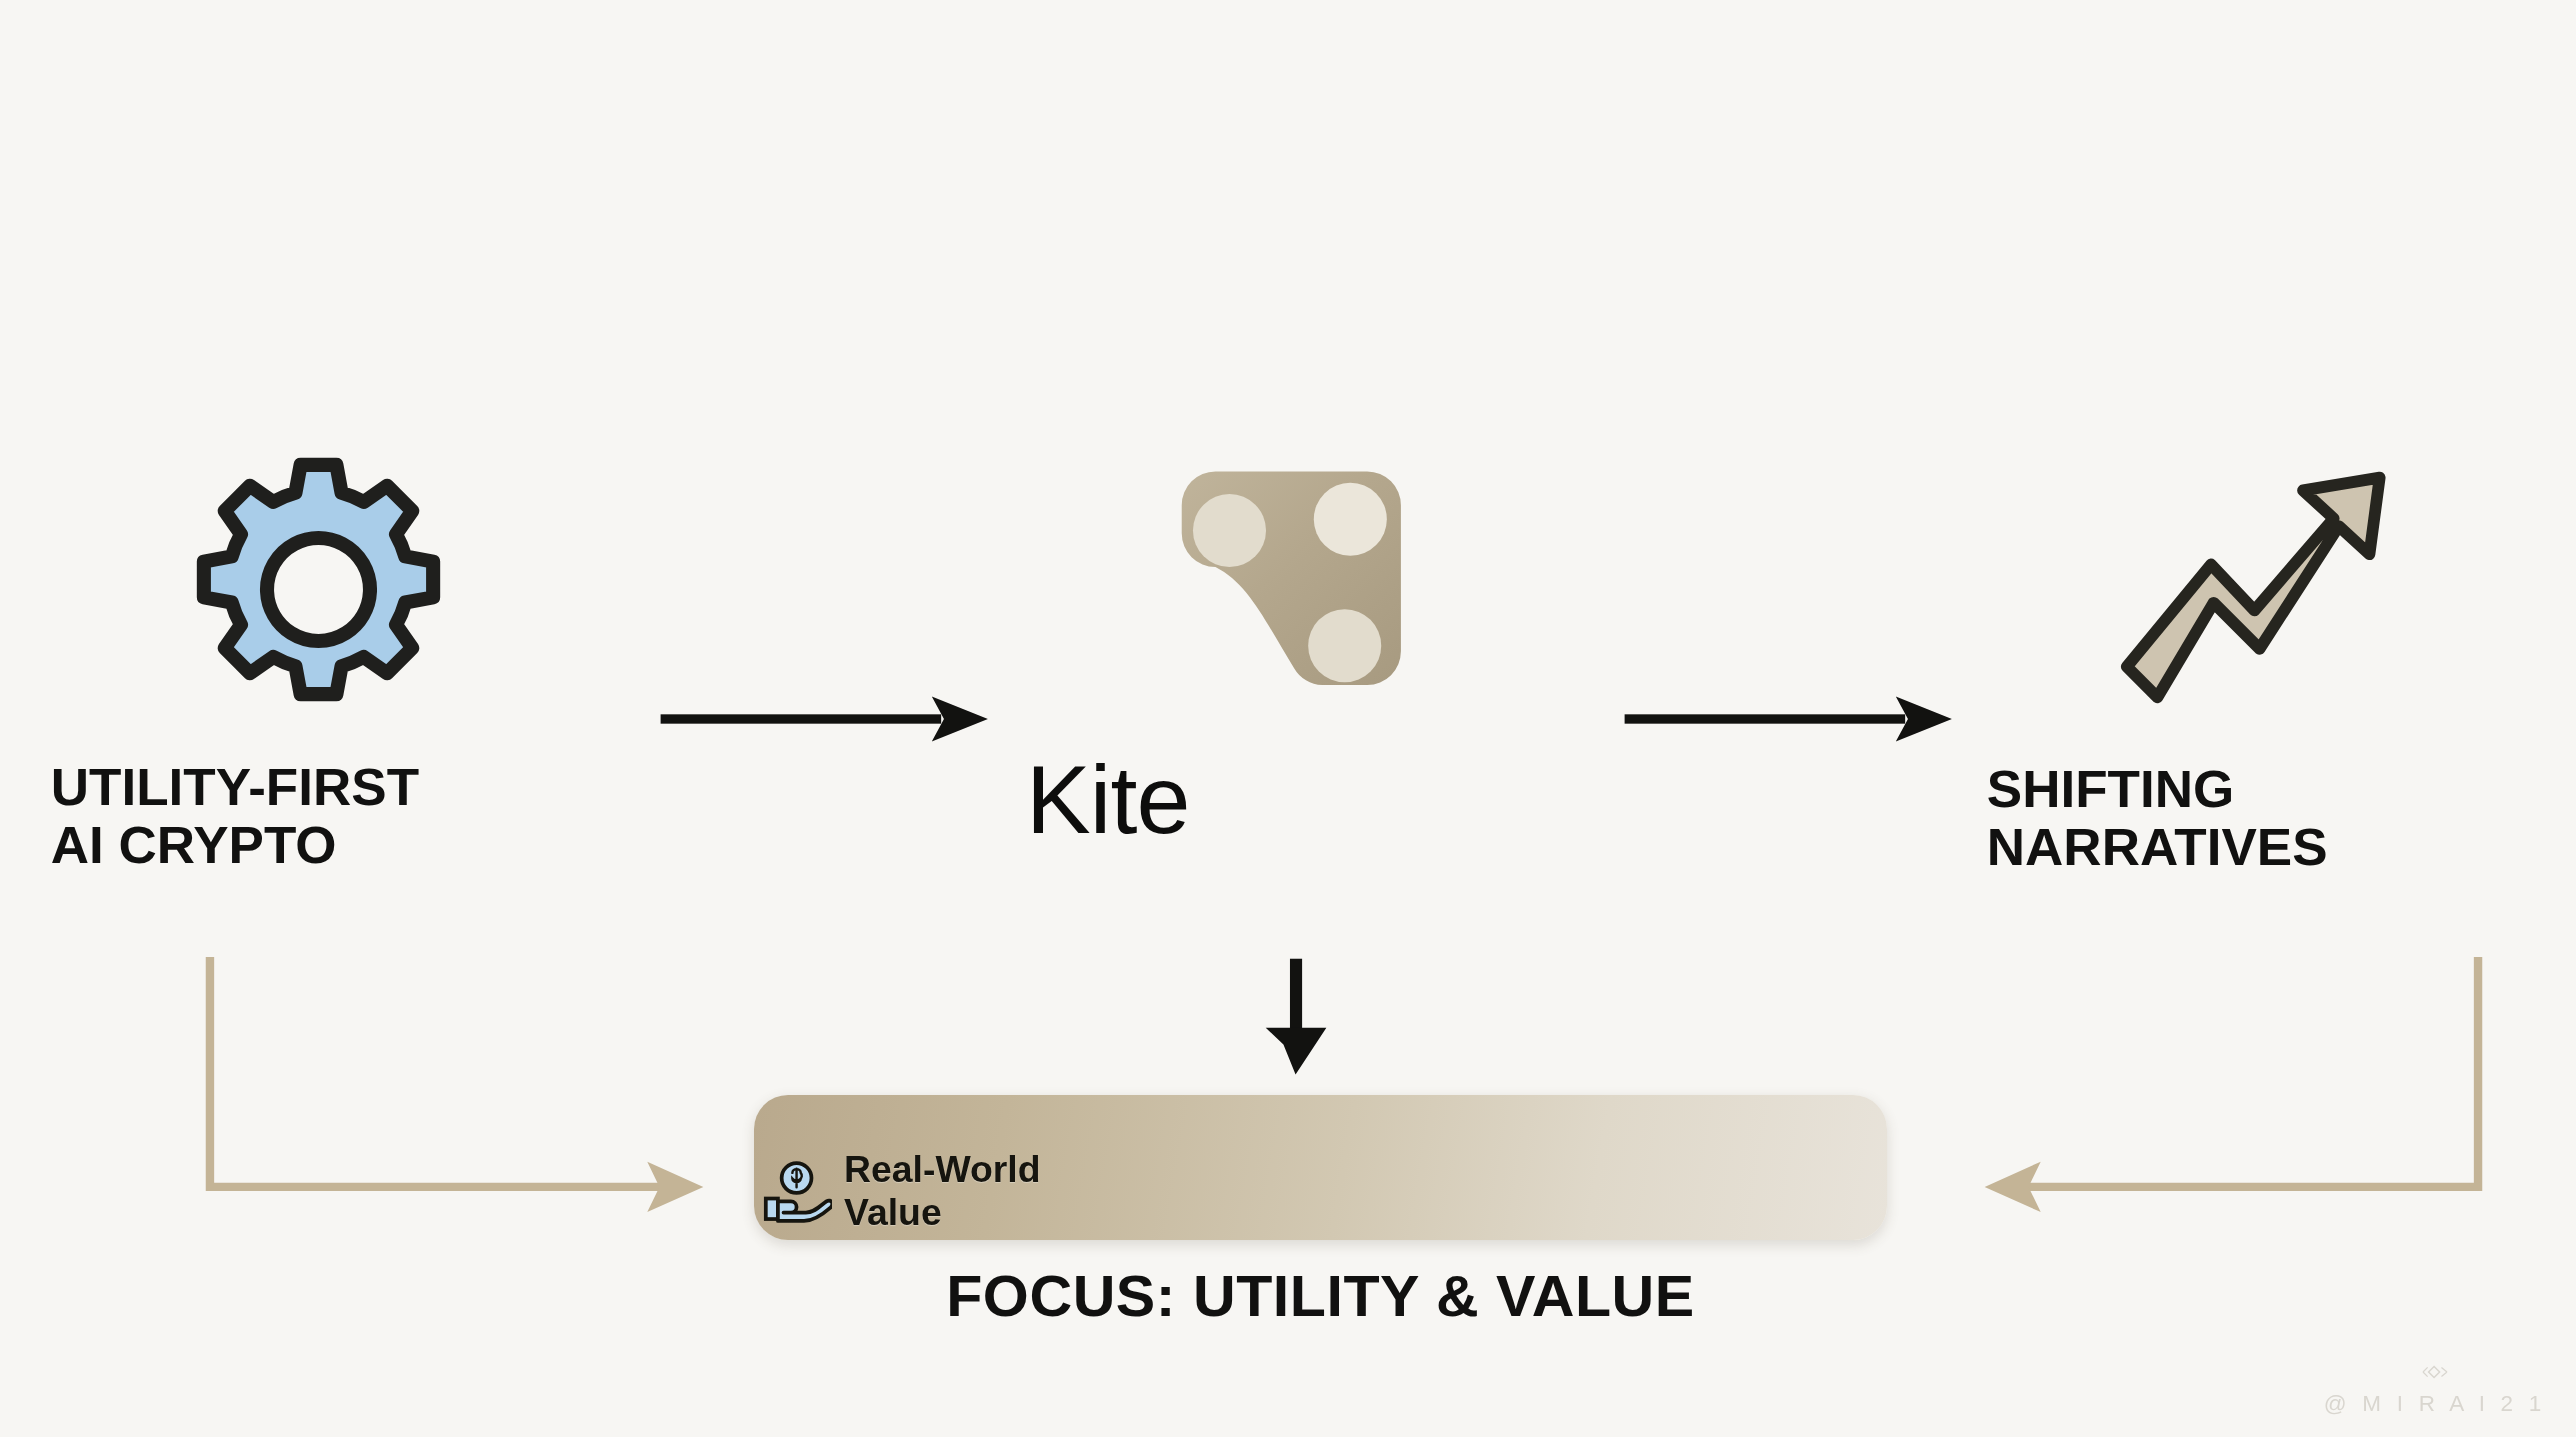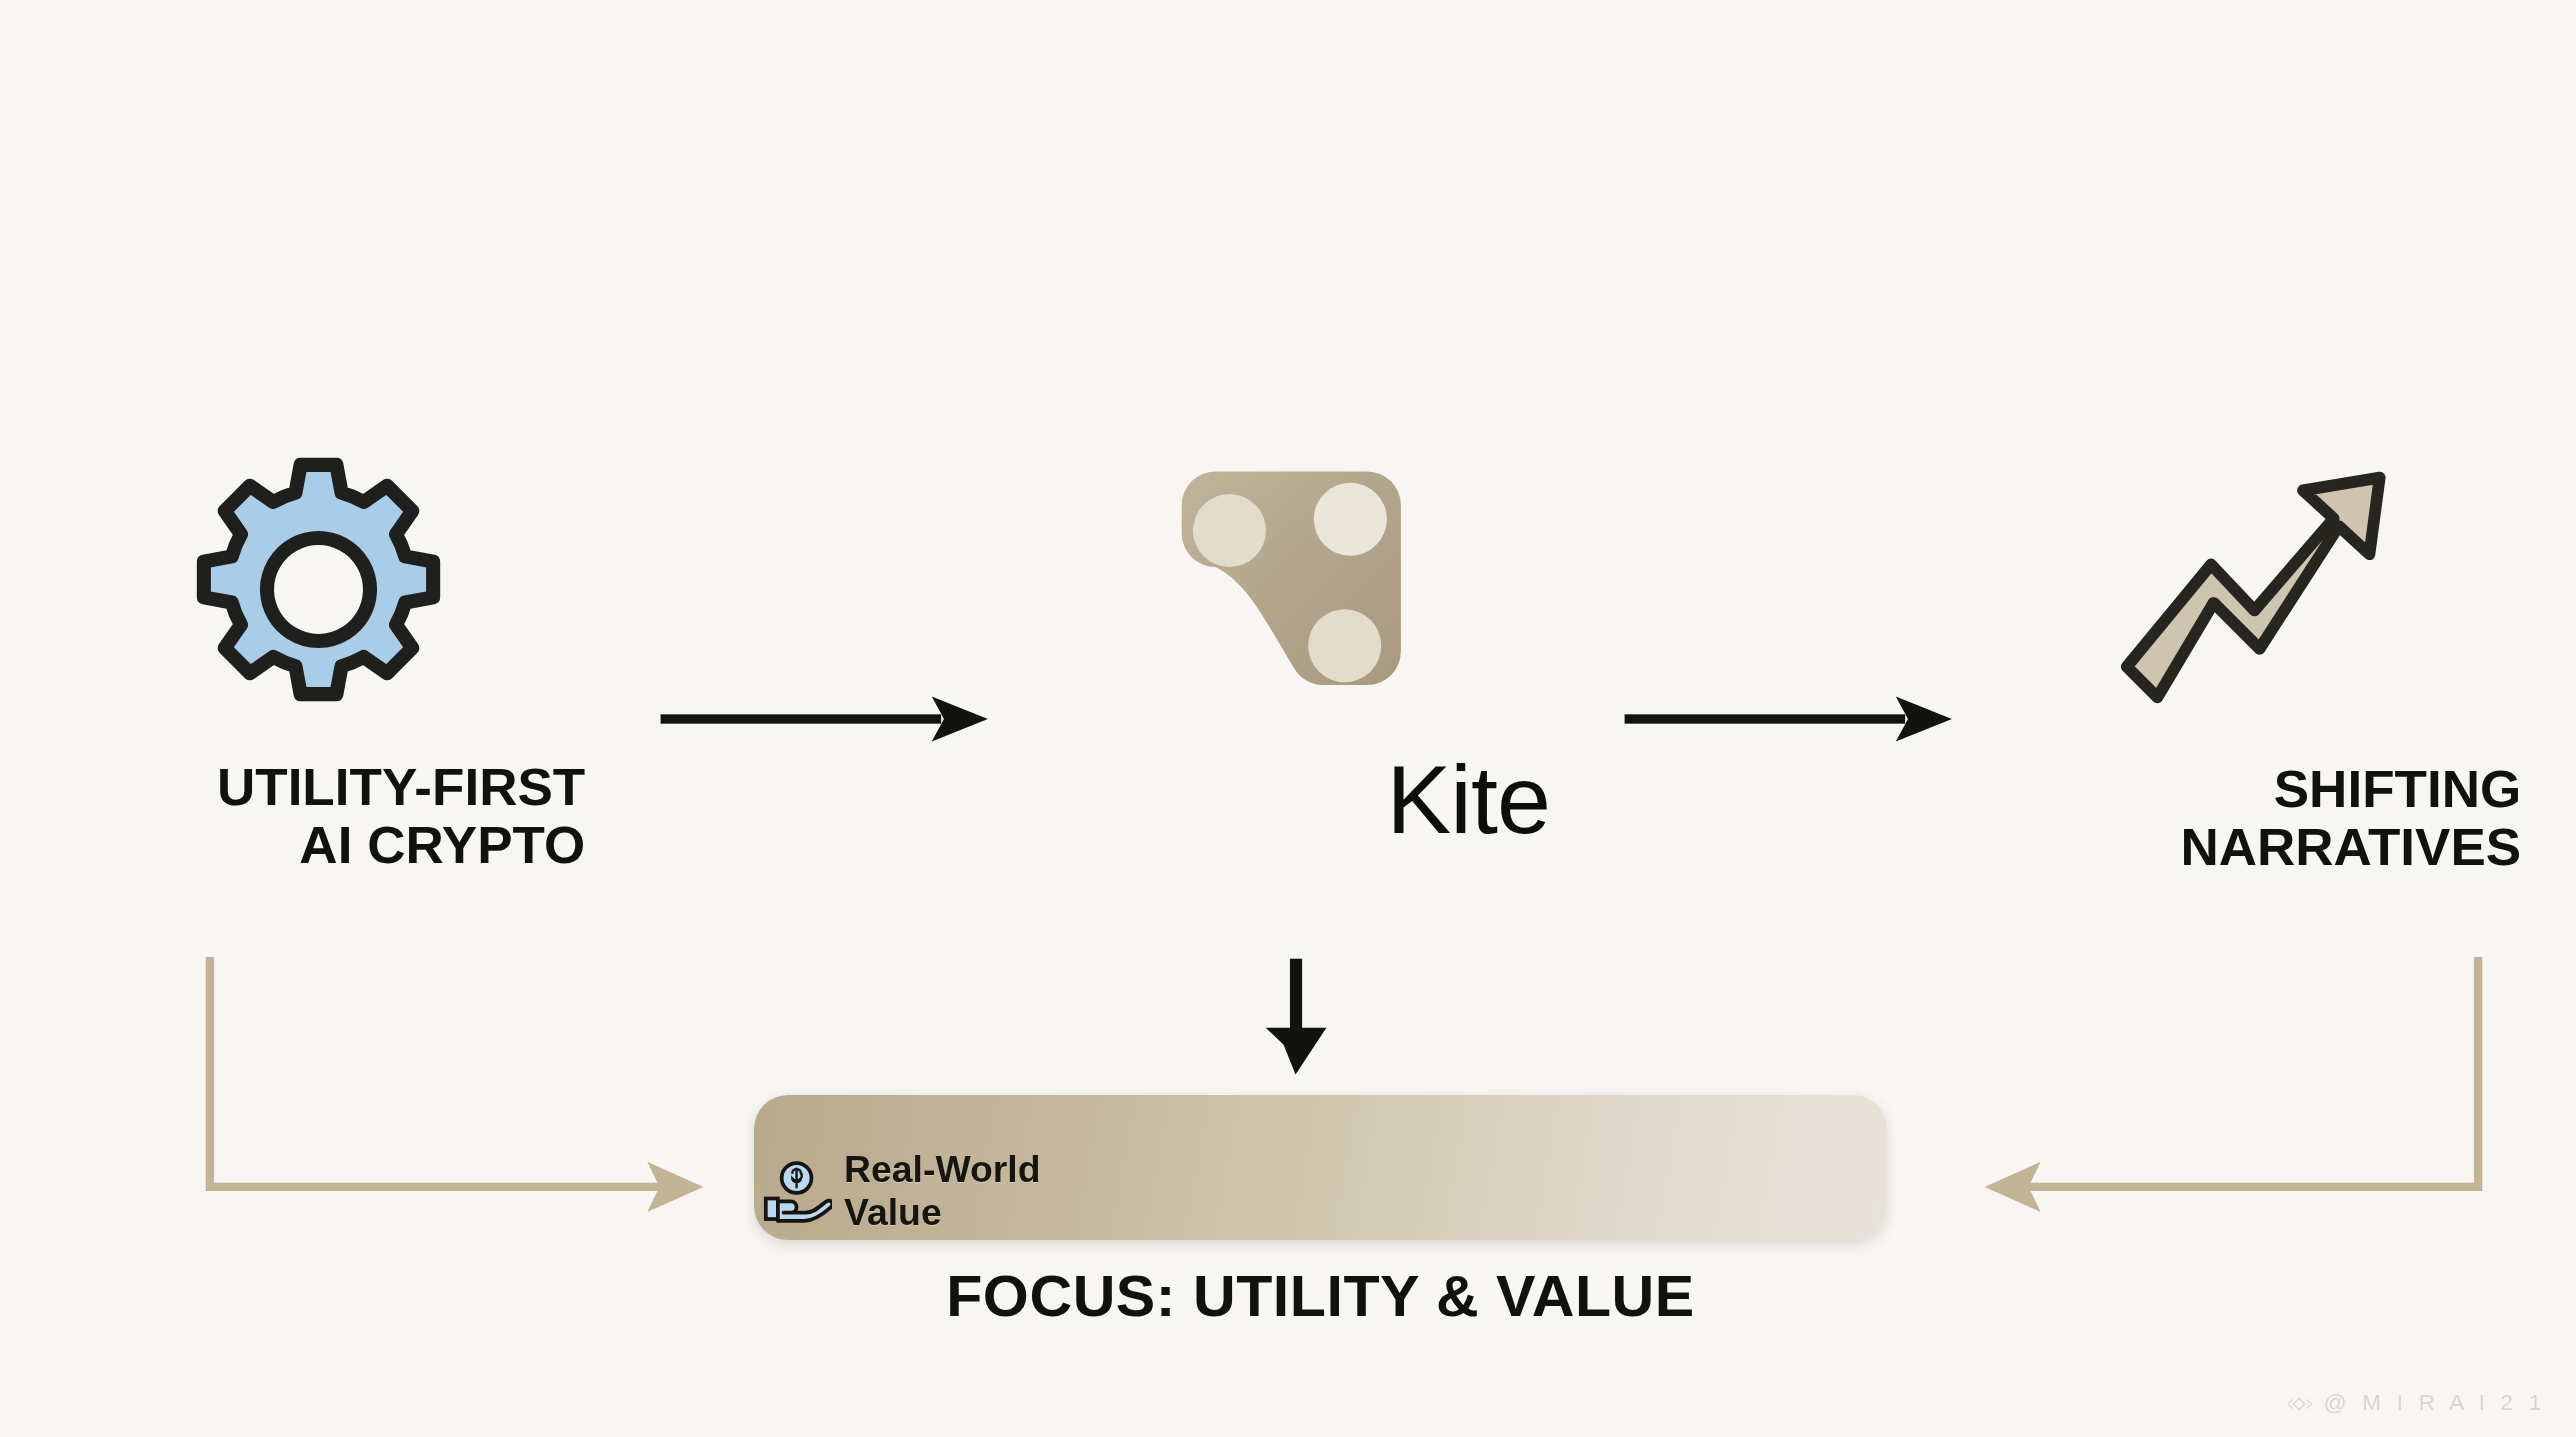--- a/index.html
+++ b/index.html
@@ -22,21 +22,21 @@
     font-family:"Liberation Sans", sans-serif;
     font-weight:bold;
     font-size:100px;
     line-height:1.12;
     letter-spacing:-0.9px;
     color:#100f0d;
     transform:scaleX(1.04);
   }
 
   
-  .col { position:absolute; text-align:right; }
+  .col { position:absolute; text-align:left; }
   .col-label {
     font-weight:bold;
     font-size:52px;
     line-height:1.12;
     color:#111110;
     letter-spacing:0px;
     white-space:pre-line;
     transform:scaleX(1.02);
   }
 
@@ -120,20 +120,21 @@
   }
 
   
   #watermark {
     position:absolute; right:30px; bottom:22.5px;
     display:flex; align-items:center; gap:9.4px;
     color:#d9d6cf;
     font-size:22.5px;
     letter-spacing:4.7px;
     font-weight:400;
+    flex-direction:column;
   }
   #watermark .wm-text { line-height:1; }
 </style>
 </head>
 <body>
 
 <div id="stage">
 
 
   <div class="col" id="col-left">

